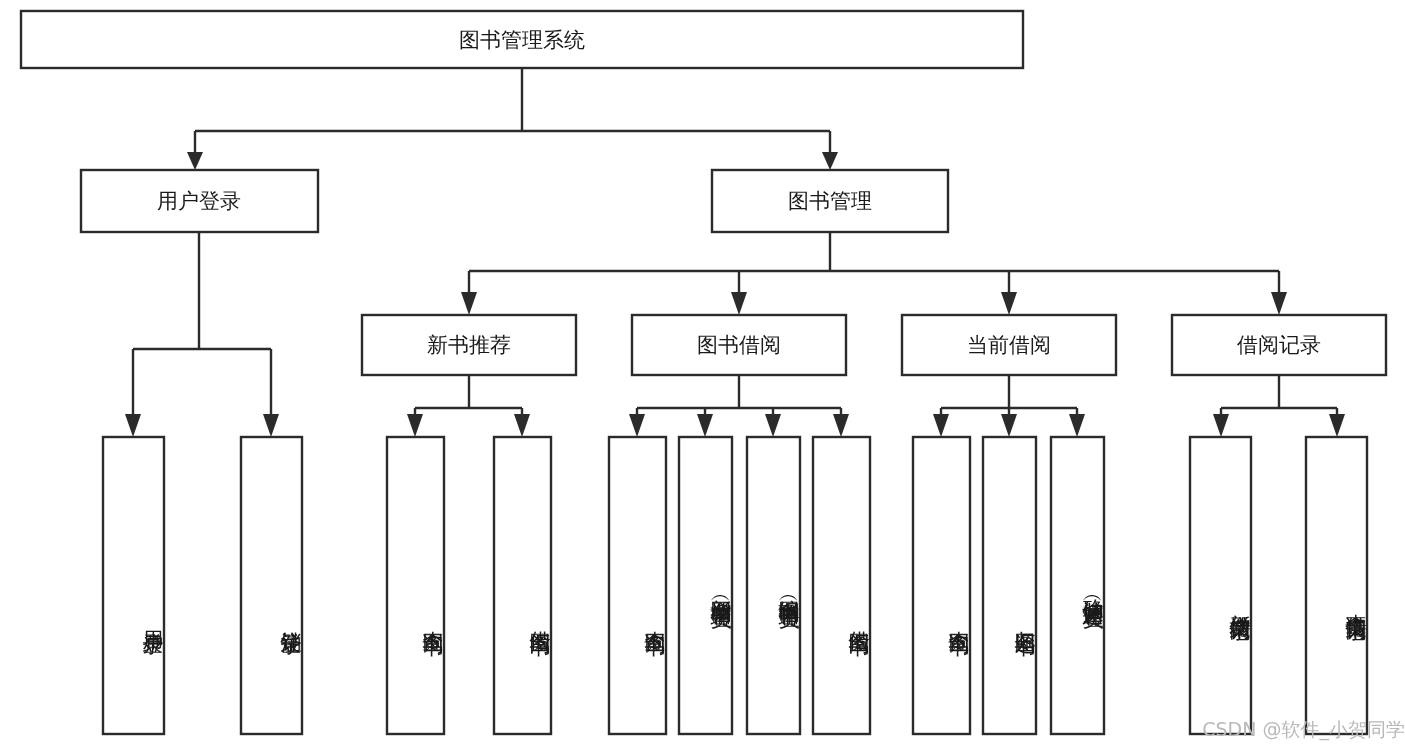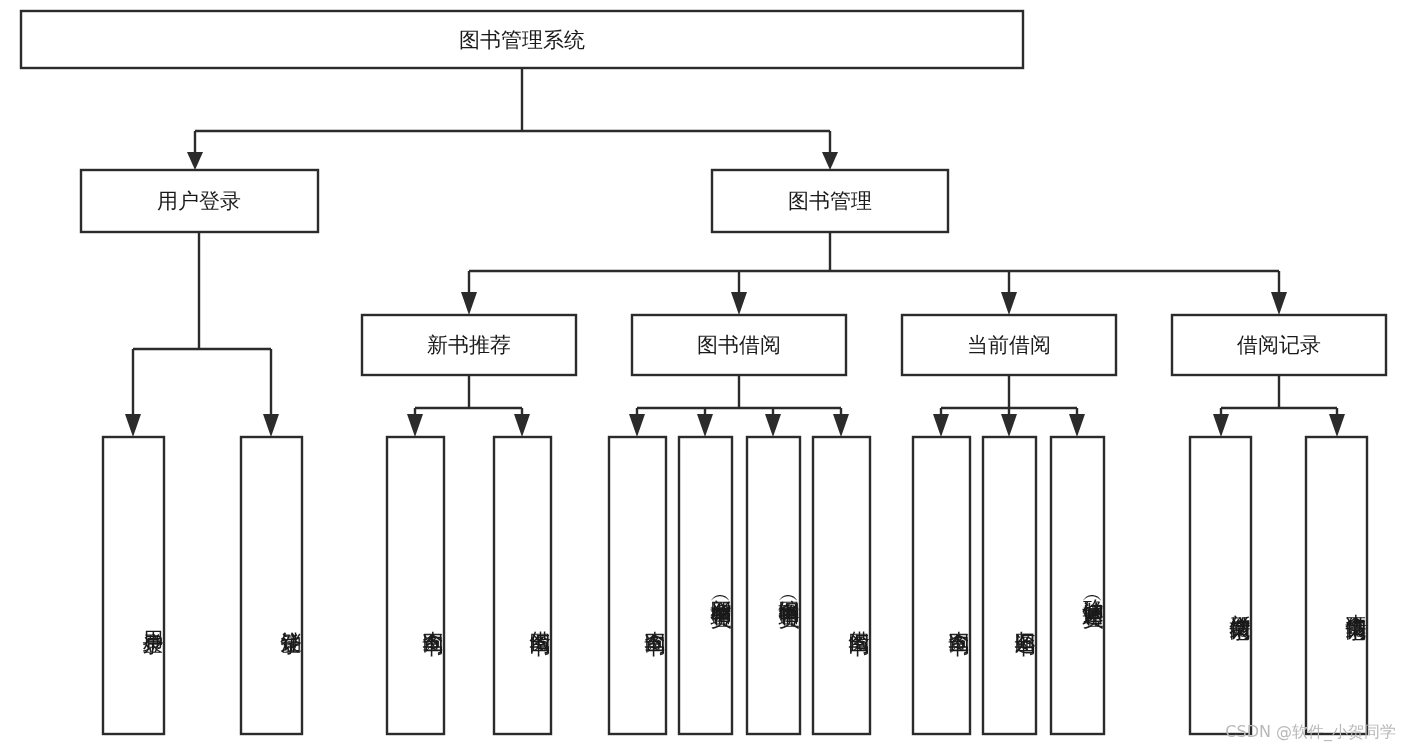--- a/index.html
+++ b/index.html
@@ -59,24 +59,24 @@
     color: #1a1a1a;
     letter-spacing: 1.5px;
     white-space: nowrap;
     display: flex;
     align-items: flex-start;
     justify-content: center;
     pointer-events: none;
   }
   .watermark {
     position: absolute;
-    right: 9px;
+    right: 0;
     bottom: 4px;
     font-family: "DejaVu Sans", "Liberation Sans", sans-serif;
-    font-size: 16px;
+    font-size: 19px;
     color: #b9b9b9;
     white-space: nowrap;
   }
 </style>
 </head>
 <body>
 
 <div id="diagram-root">
 
   <svg class="diagram" viewBox="0 0 1405 747">

